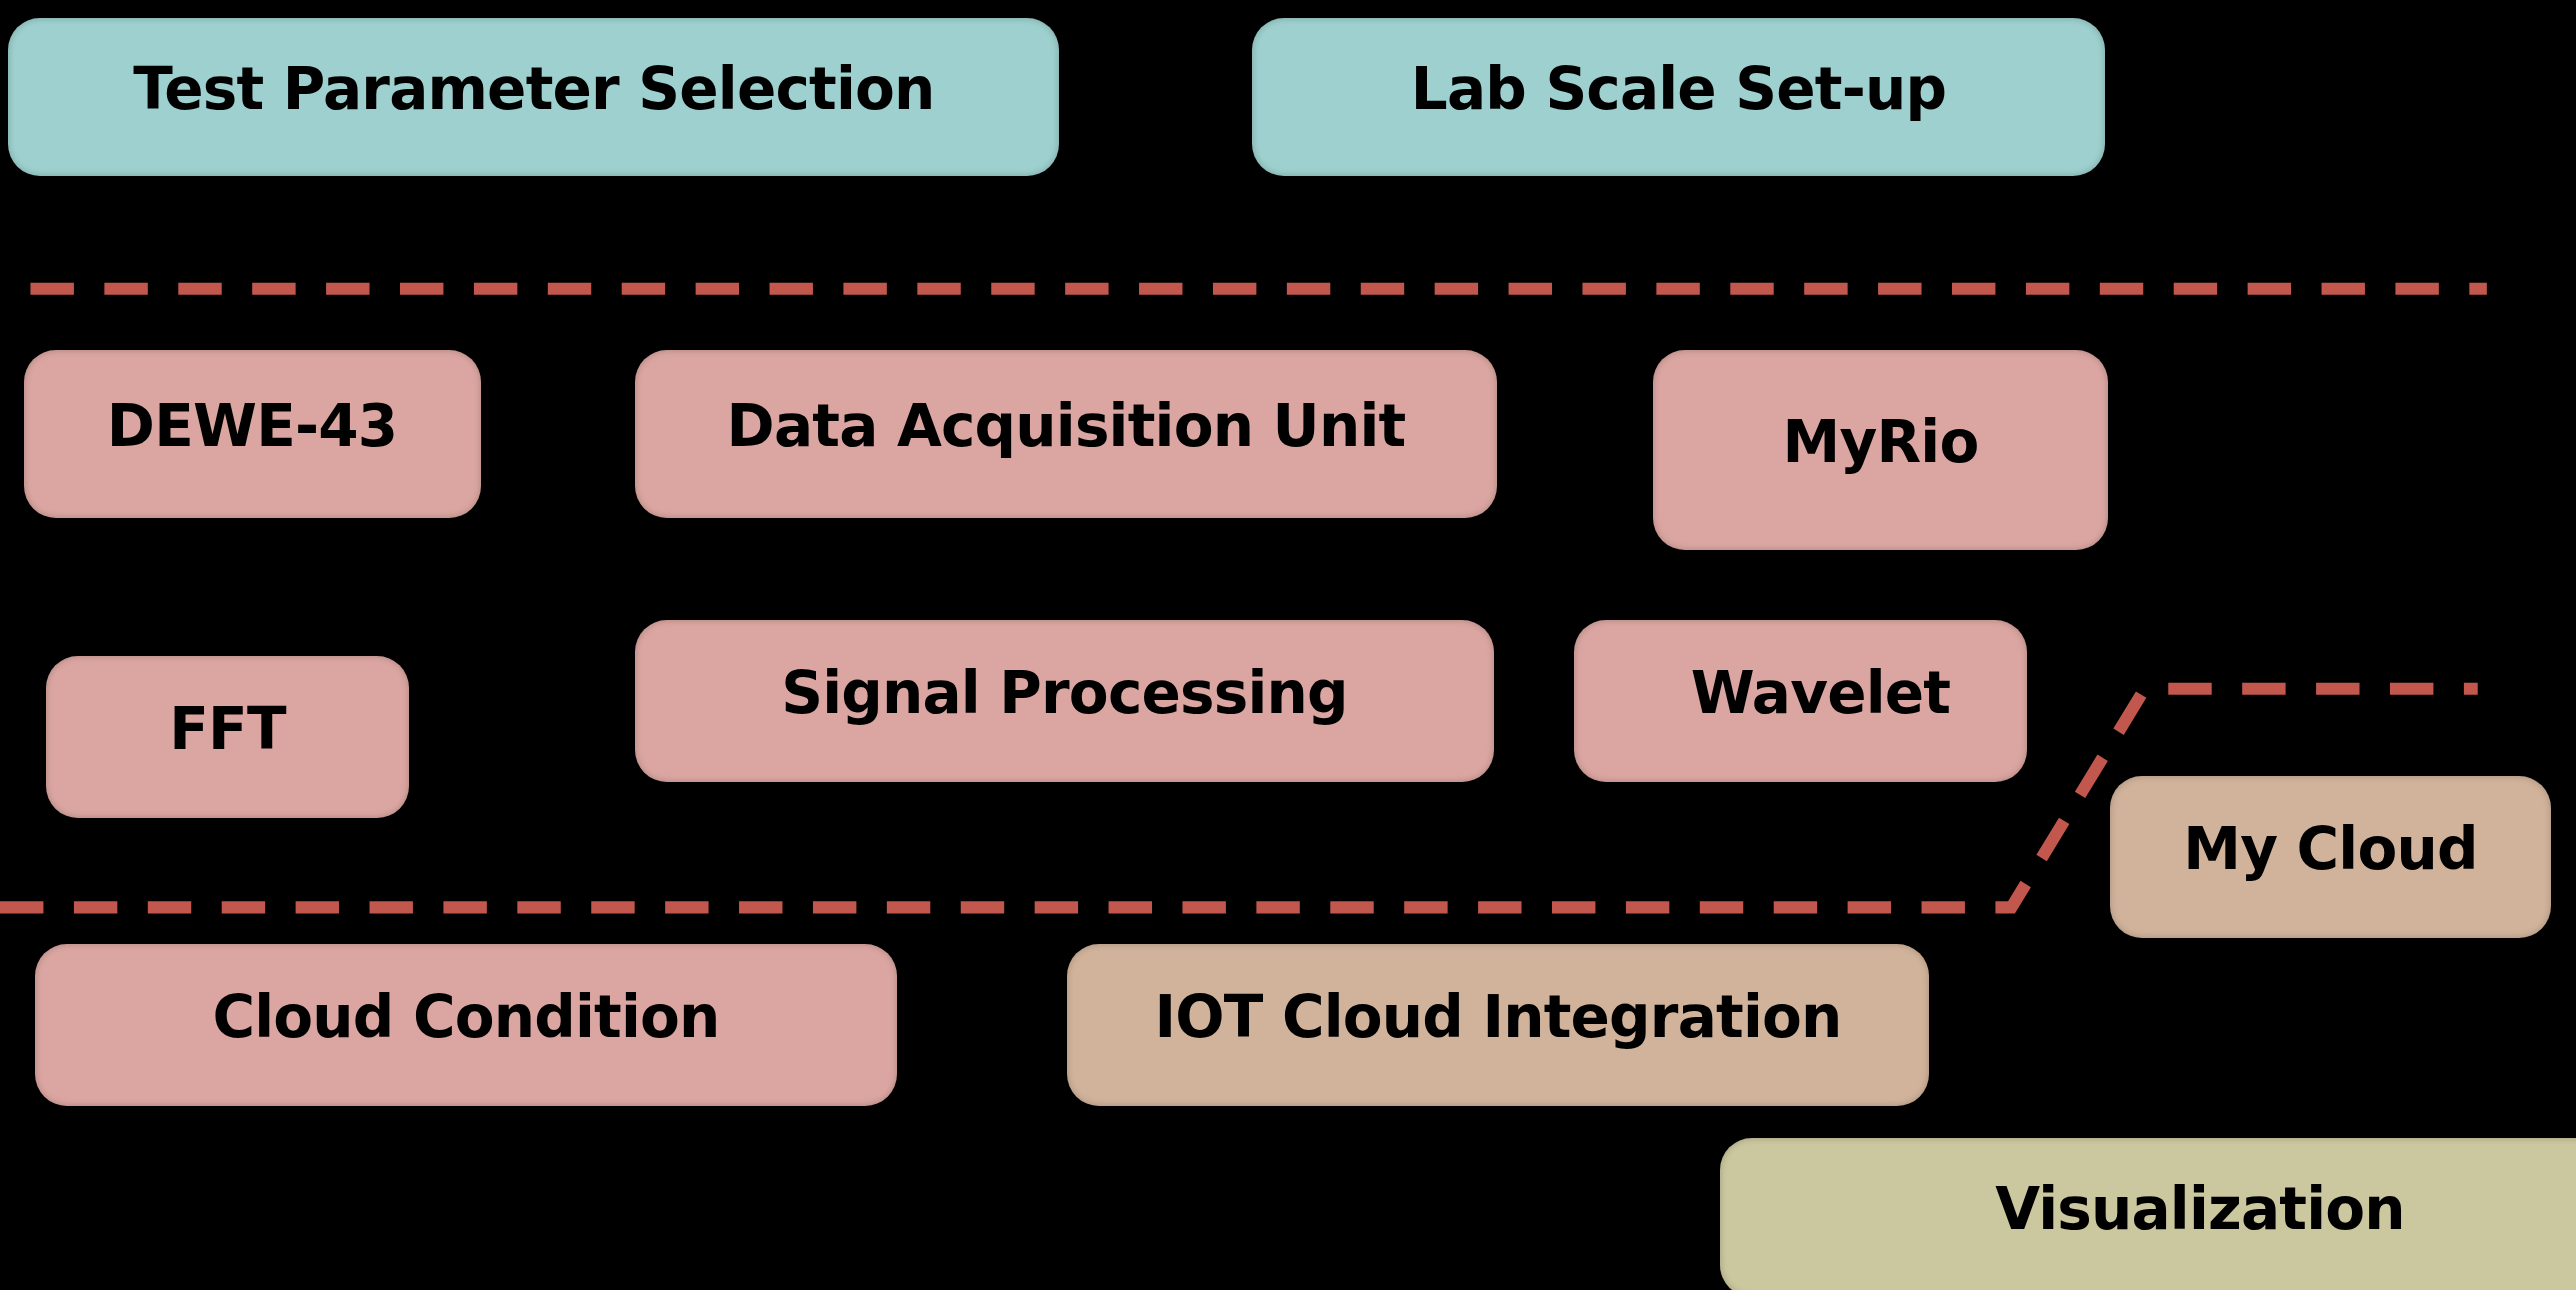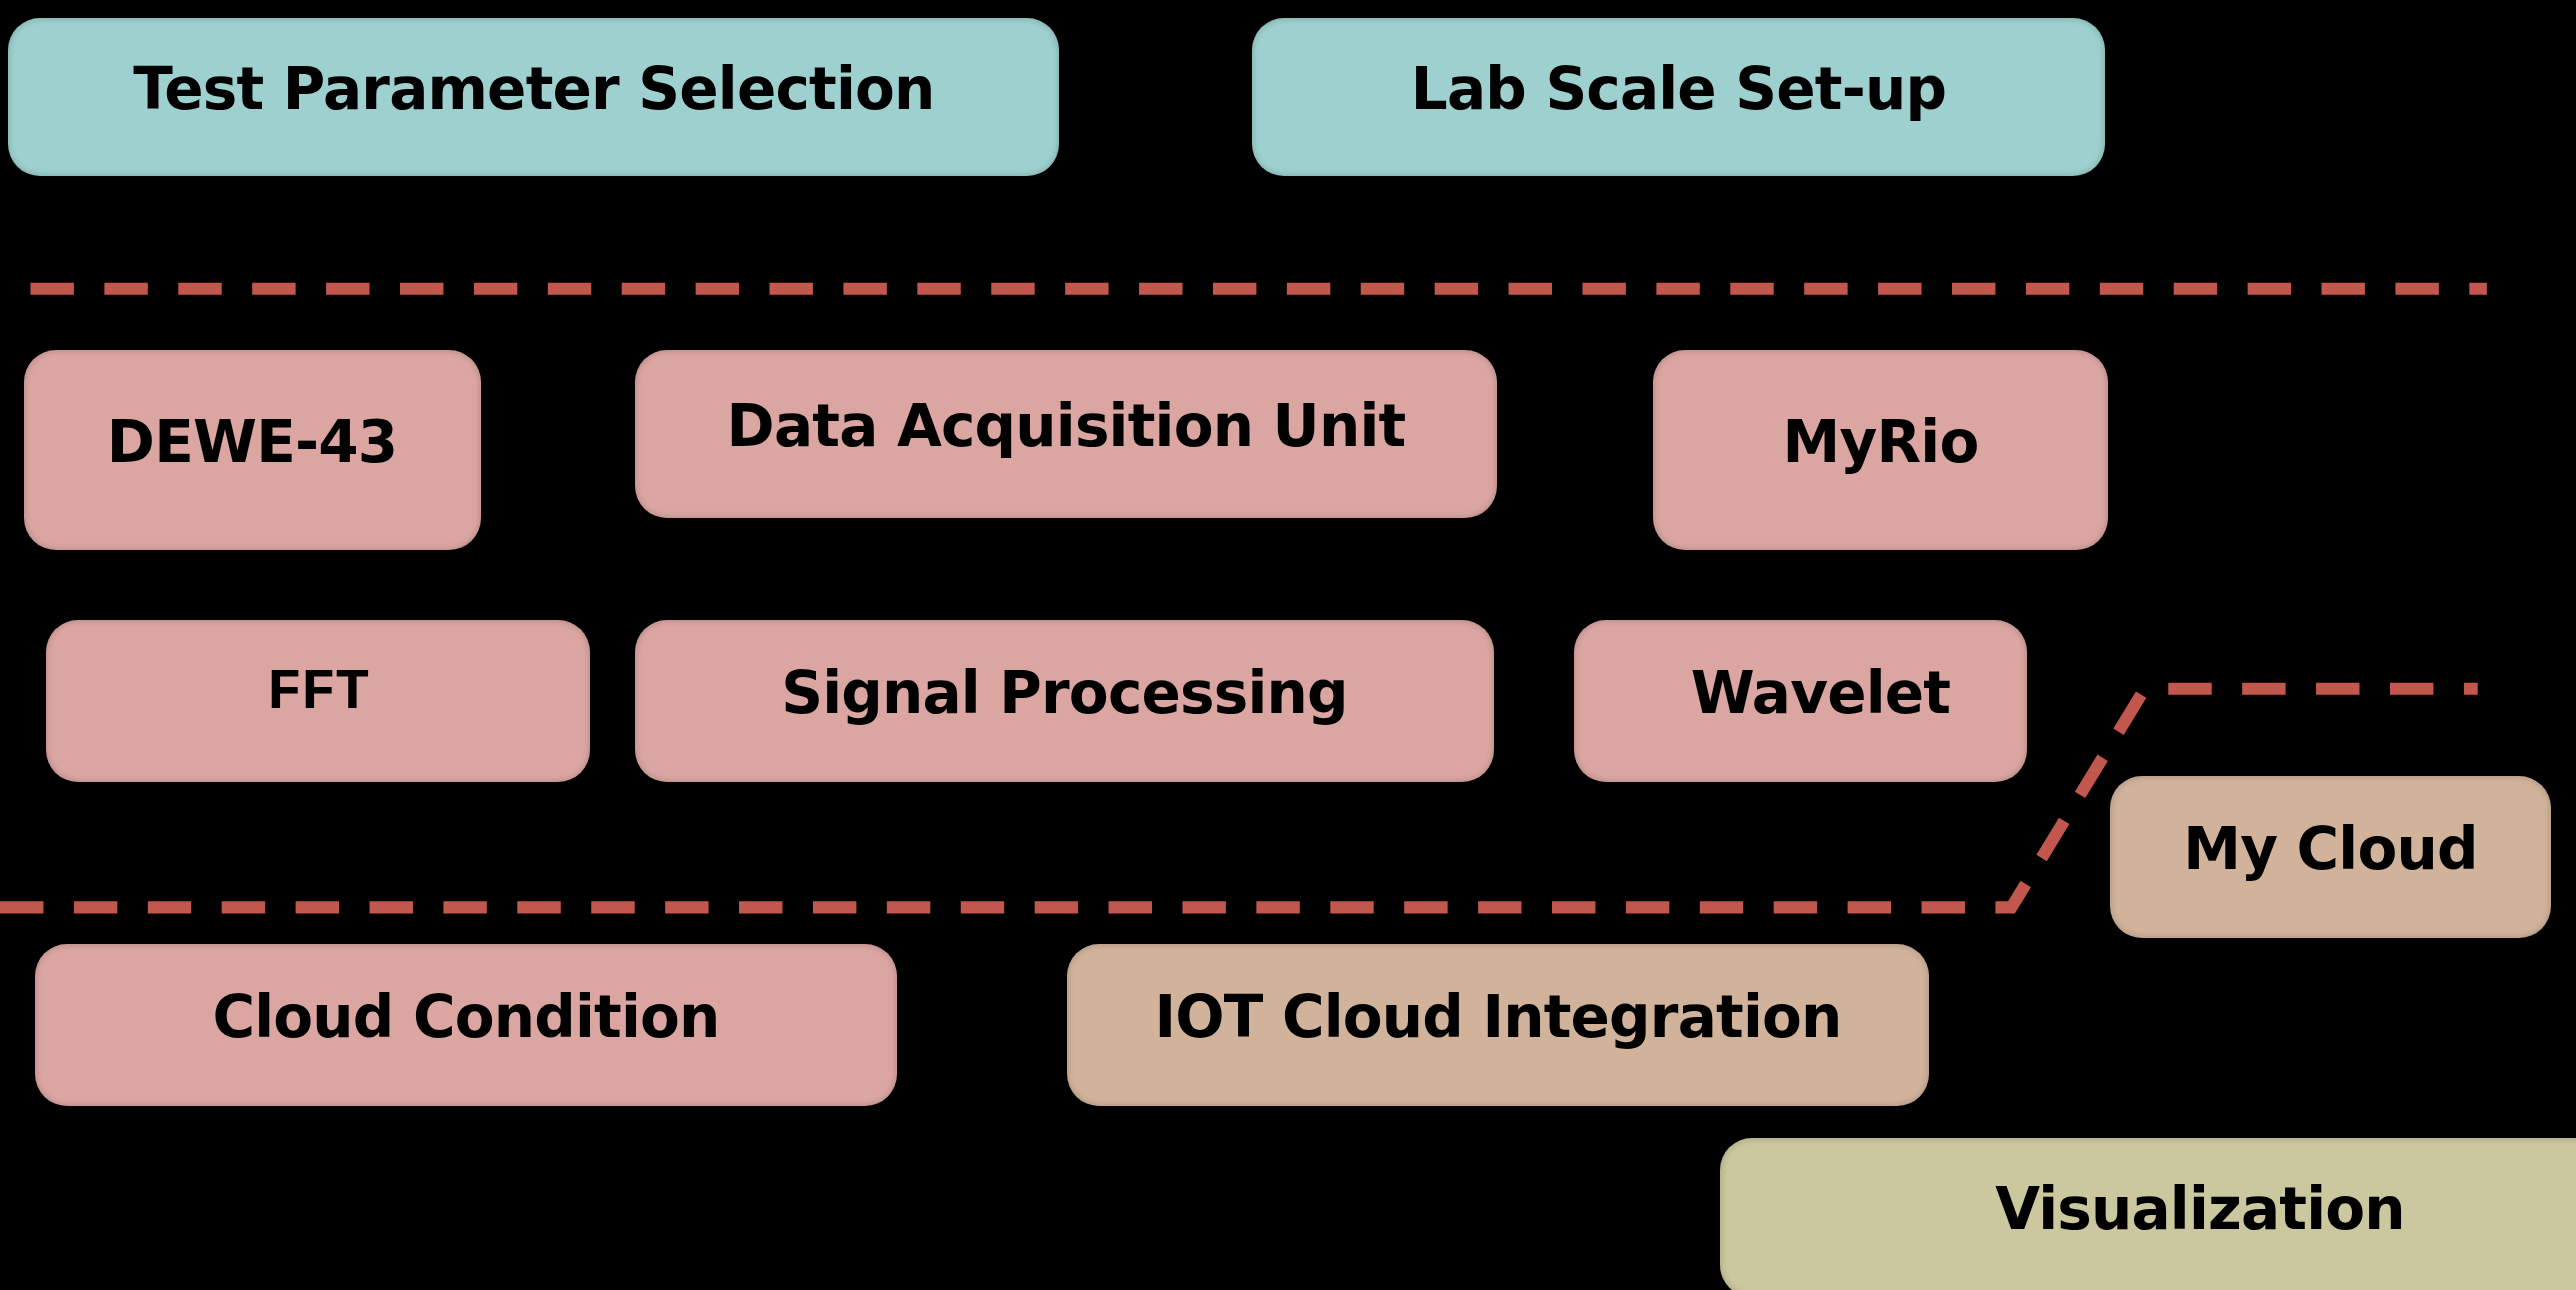--- a/index.html
+++ b/index.html
@@ -46,24 +46,24 @@
     white-space: nowrap;
   }
   .teal  { background: #9dd0ce; }
   .pink  { background: #dba6a1; }
   .tan   { background: #d1b39b; }
   .khaki { background: #cbc79e; }
 
   
   .p0  { left: 8.4px;   top: 6.1px;    width: 1051px; height: 158px; }
   .p1  { left: 1252px; top: 6.1px;    width: 853px; height: 158px; }
-  .p2  { left: 23.6px;   top: 338px;  width: 457px;  height: 200px; }
+  .p2  { left: 23.6px;   top: 338px;  width: 457px;  height: 168px; }
   .p3  { left: 635px;  top: 338px;  width: 862px; height: 168px; }
   .p4  { left: 1653px; top: 338px;  width: 455px;  height: 200px; }
-  .p5  { left: 46px;   top: 608px;  width: 544px;  height: 162px; font-family: Liberation Mono, monospace; }
+  .p5  { left: 46px;   top: 644px;  width: 363px;  height: 162px; }
   .p6  { left: 635px;  top: 608px;  width: 859px; height: 162px; }
   .p7  { left: 1574px; top: 608px;  width: 453px;  height: 162px; padding-left: 40px; }
   .p8  { left: 2110px; top: 764px; width: 441px;  height: 162px; }
   .p9  { left: 35px;   top: 932px; width: 862px; height: 162px; }
   .p10 { left: 1067px; top: 932px; width: 862px; height: 162px; text-align: center; }
   .p11 { left: 1720px; top: 1126px; width: 960px; height: 159px; }
 </style>
 </head>
 <body>
 

